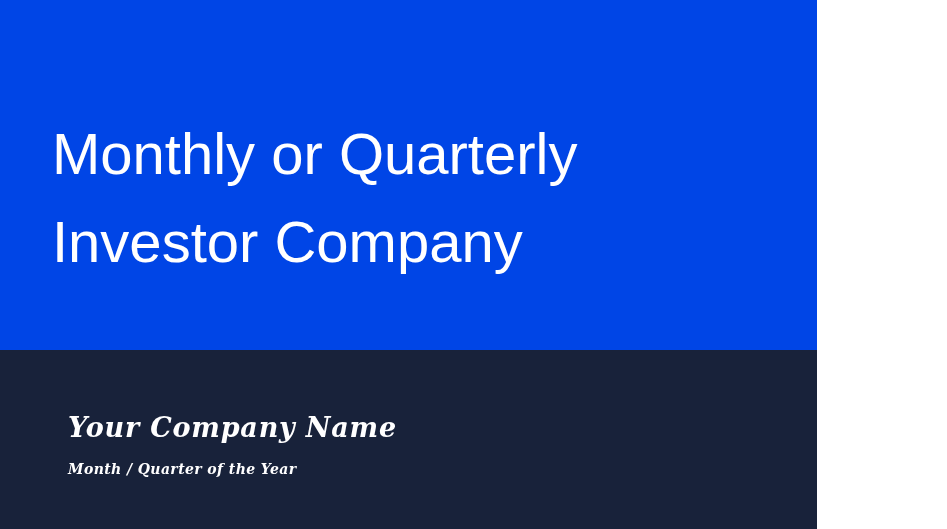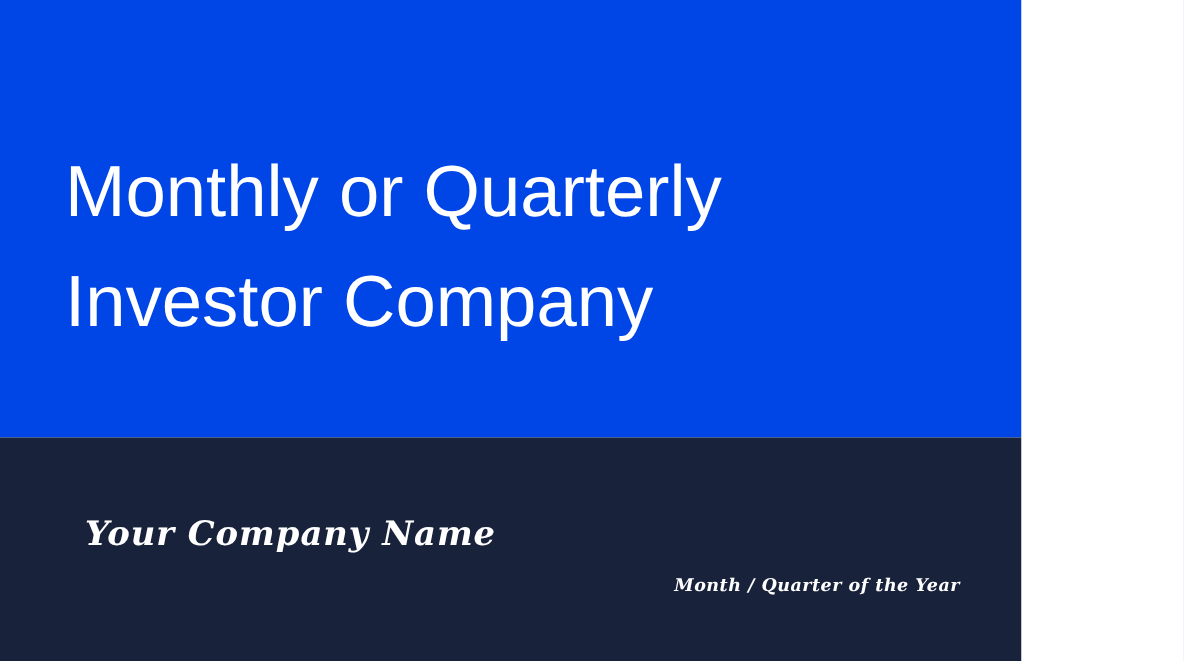--- a/index.html
+++ b/index.html
@@ -64,21 +64,20 @@
   .subtitle {
     color: #ffffff;
     font-family: "DejaVu Serif", serif;
     font-size: 14px;
     font-weight: 700;
     font-style: italic;
     letter-spacing: 0.4px;
     line-height: 20px;
     margin-top: 14px;
     white-space: nowrap;
-    text-align: right;
   }
   
   #pixel-grid {
     position: absolute;
     left: 0; top: 0;
     width: 947px; height: 529px;
     pointer-events: none;
   }
   .pixel-cell {
     position: absolute;

